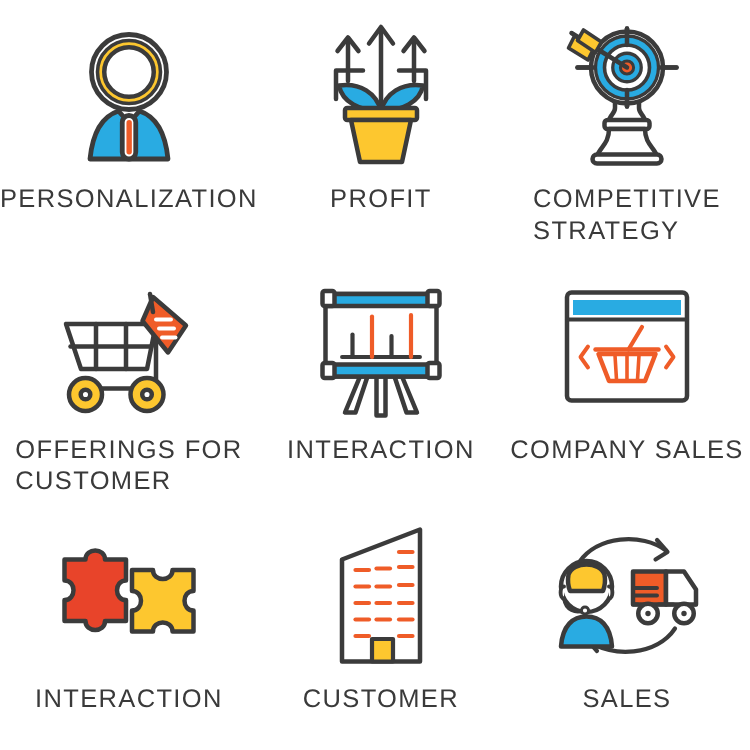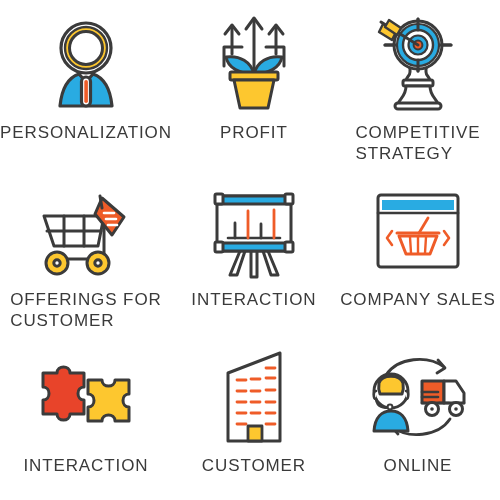--- a/index.html
+++ b/index.html
@@ -310,16 +310,16 @@
           <circle cx="64" cy="62" r="6.5" fill="#ffffff"></circle>
           <circle cx="64" cy="62" r="1.8" fill="#3b3b3b" stroke="none"></circle>
           <circle cx="88" cy="62" r="6.5" fill="#ffffff"></circle>
           <circle cx="88" cy="62" r="1.8" fill="#3b3b3b" stroke="none"></circle>
           <line x1="54" y1="56" x2="57" y2="56" stroke-width="2.6"></line>
           <line x1="71" y1="56" x2="81" y2="56" stroke-width="2.6"></line>
           <line x1="95" y1="56" x2="96" y2="56" stroke-width="2.6"></line>
         </g>
       </svg>
     </div>
-    <div class="icon-label">ONLINE</div>
+    <div class="icon-label">SALES</div>
   </div>
 
 </div>
 
 </body></html>

